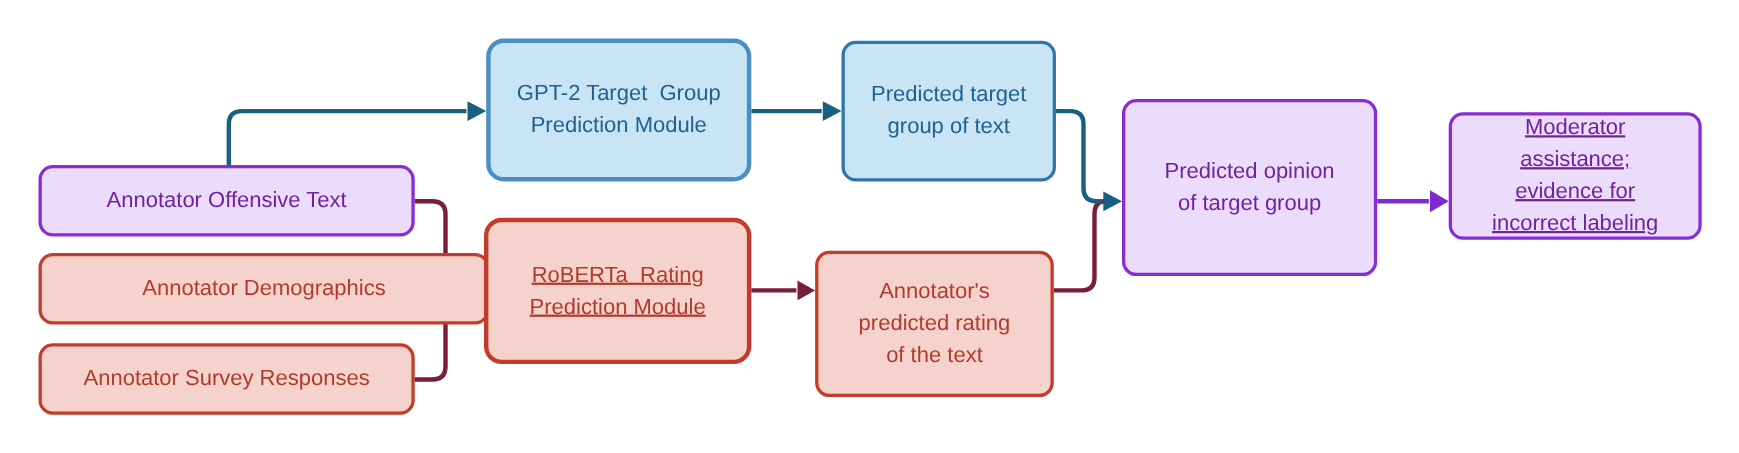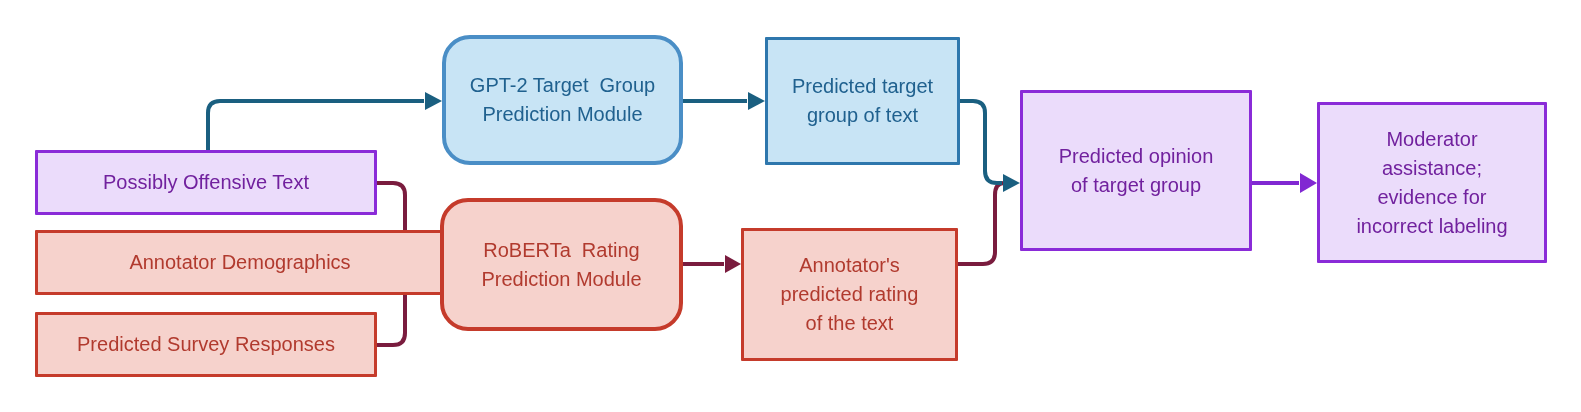--- a/index.html
+++ b/index.html
@@ -17,36 +17,36 @@
   .edge-purple{stroke:var(--purple-arrow);}
   .head-teal{fill:var(--teal-arrow);stroke:none;}
   .head-maroon{fill:var(--maroon-arrow);stroke:none;}
   .head-purple{fill:var(--purple-arrow);stroke:none;}
   .node{
     position:absolute;box-sizing:border-box;
     display:flex;align-items:center;justify-content:center;
     text-align:center;white-space:pre-wrap;
     font-size:20px;line-height:1.45;
   }
-  .sq{border-radius:1px;}
-  .rd{border-radius:28px;}
+  .sq{border-radius:13px;}
+  .rd{border-radius:16px;}
   .purple{background:var(--purple-fill);border:3.5px solid var(--purple-border);color:var(--purple-text);}
   .red{background:var(--red-fill);border:3.5px solid var(--red-border);color:var(--red-text);}
   .red.rd{border-width:4px;}
   .blue{background:var(--blue-fill);border:3.5px solid var(--blue-border);color:var(--blue-text);}
   .blue.rd{border:4px solid var(--blue-border-rounded);}
   #n-offensive{left:35px;top:150px;width:342px;height:65px;}
   #n-demographics{left:35px;top:230px;width:410px;height:65px;}
   #n-survey{left:35px;top:312px;width:342px;height:65px;}
   #n-gpt2{left:442px;top:35px;width:241px;height:130px;}
   #n-predicted-target{left:765px;top:37px;width:195px;height:128px;}
-  #n-roberta{left:440px;top:198px;width:243px;height:133px;}
+  #n-roberta{left:440px;top:198px;width:243px;height:133px;text-decoration:underline;}
   #n-predicted-rating{left:741px;top:198px;width:217px;height:133px;margin-top:30px;}
   #n-opinion{left:1020px;top:90px;width:232px;height:161px;}
-  #n-moderator{left:1317px;top:102px;width:230px;height:161px;}
+  #n-moderator{left:1317px;top:102px;width:230px;height:116px;text-decoration:underline;}
 </style>
 </head>
 <body>
 
 <div id="canvas">
 
   <svg id="edges" viewBox="0 0 1581 412" xmlns="http://www.w3.org/2000/svg">
 
     <path class="edge edge-teal" d="M 208 150 L 208 113 Q 208 101 220 101 L 424 101"></path>
     <polygon class="head-teal" points="425,92 425,110 442,101"></polygon>
@@ -66,25 +66,25 @@
 
     <path class="edge edge-maroon" d="M 958 264 L 983 264 Q 995 264 995 252 L 995 195 Q 995 183 1004 183"></path>
 
     <path class="edge edge-teal" d="M 960 101 L 973 101 Q 985 101 985 113 L 985 171 Q 985 183 997 183 L 1002 183"></path>
     <polygon class="head-teal" points="1003,174 1003,192 1020,183"></polygon>
 
     <path class="edge edge-purple" d="M 1252 183 L 1299 183"></path>
     <polygon class="head-purple" points="1300,173 1300,193 1317,183"></polygon>
   </svg>
 
-  <div id="n-offensive" class="node sq purple">Possibly Offensive Text</div>
+  <div id="n-offensive" class="node sq purple">Annotator Offensive Text</div>
 
   <div id="n-demographics" class="node sq red">Annotator Demographics</div>
 
-  <div id="n-survey" class="node sq red">Predicted Survey Responses</div>
+  <div id="n-survey" class="node sq red">Annotator Survey Responses</div>
 
   <div id="n-gpt2" class="node rd blue">GPT-2 Target  Group
 Prediction Module</div>
 
   <div id="n-predicted-target" class="node sq blue">Predicted target
 group of text</div>
 
   <div id="n-roberta" class="node rd red">RoBERTa  Rating
 Prediction Module</div>
 

